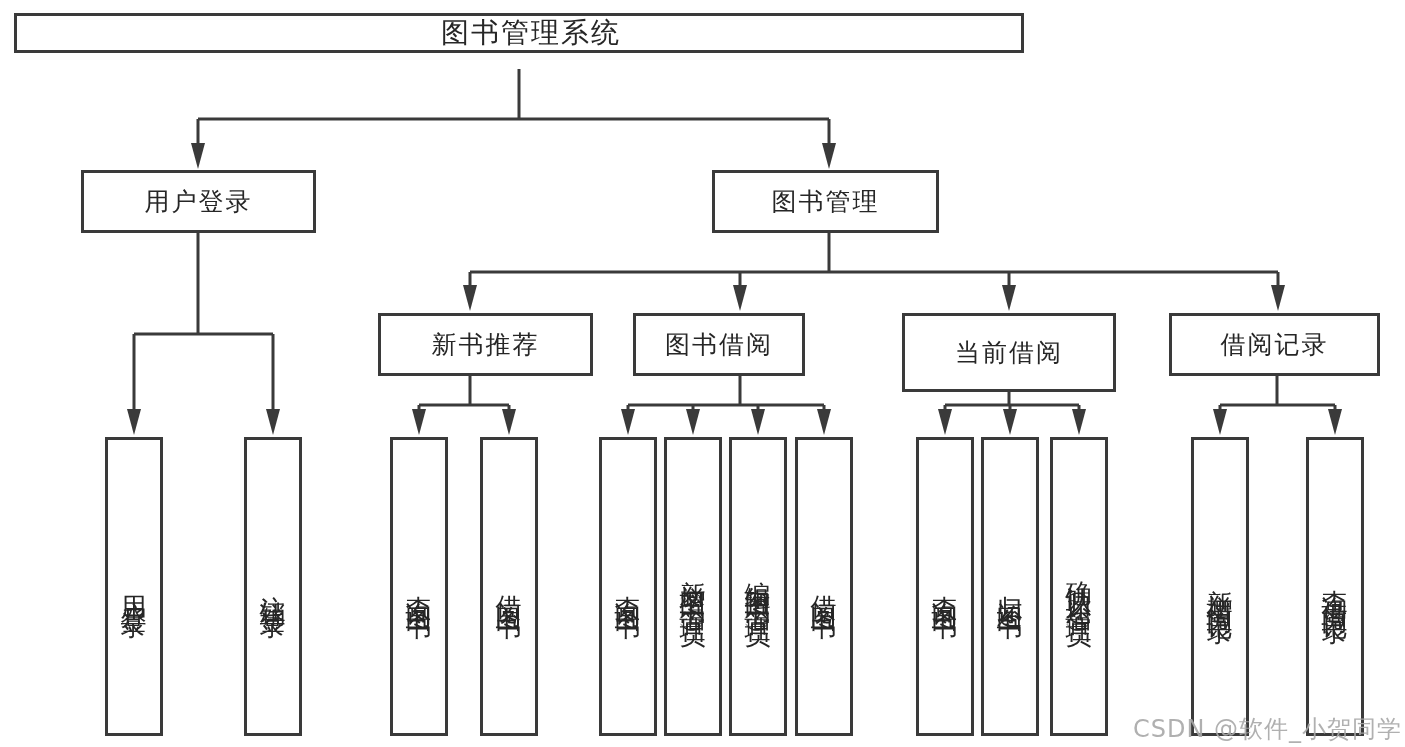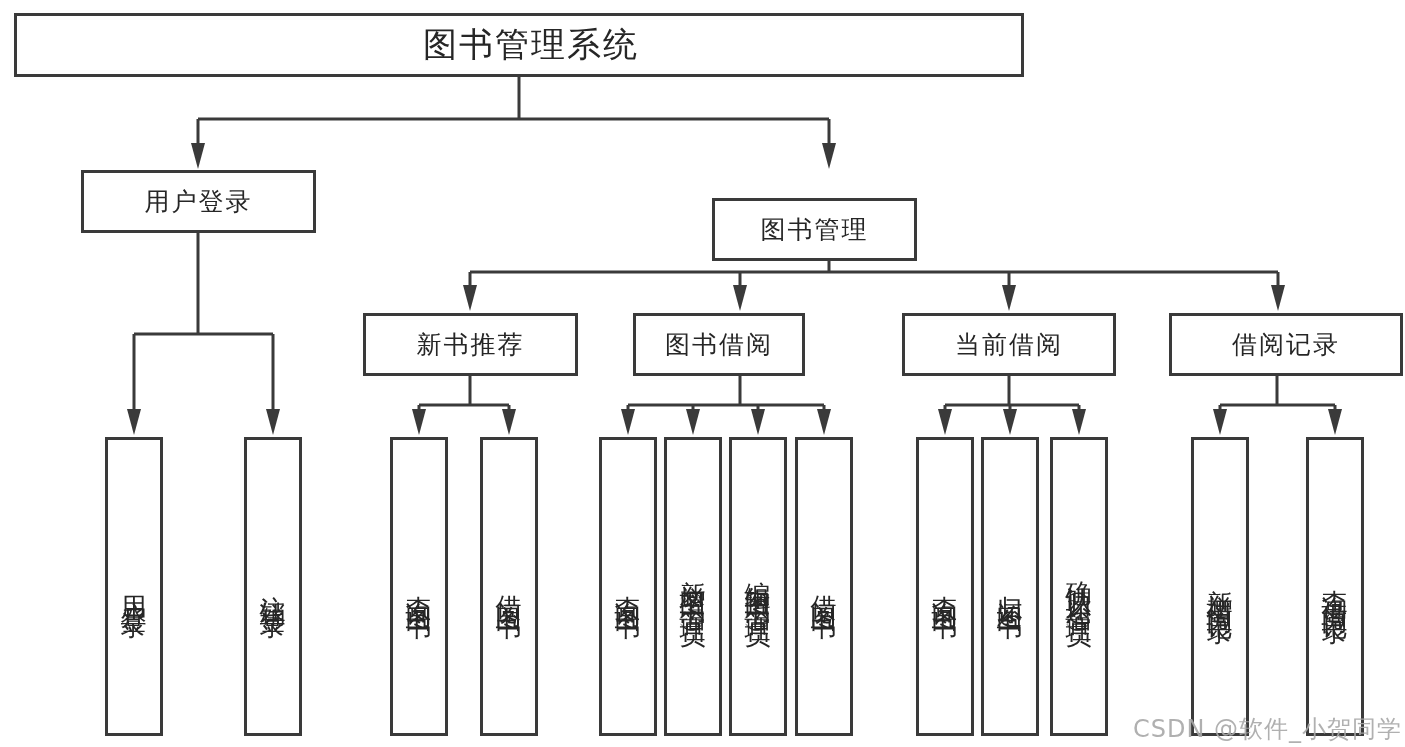--- a/index.html
+++ b/index.html
@@ -31,29 +31,29 @@
   }
   .h{font-size:25px;letter-spacing:2px;white-space:nowrap;}
   .v{
     writing-mode:vertical-rl;
     font-size:26px;
     letter-spacing:6px;
     line-height:1;
   }
   .leaf{top:437px;width:58px;height:299px;}
   
-  .n-system{left:14px;top:13px;width:1010px;height:64px;font-size:34px;padding-left:24px;}
+  .n-system{left:14px;top:13px;width:1010px;height:40px;font-size:28px;padding-left:24px;}
   
   .n-user-login{left:81px;top:170px;width:235px;height:63px;}
-  .n-book-mgmt{left:712px;top:170px;width:205px;height:63px;margin-top:28px;}
+  .n-book-mgmt{left:712px;top:170px;width:227px;height:63px;}
   
-  .n-new-book{left:363px;top:313px;width:215px;height:63px;}
+  .n-new-book{left:378px;top:313px;width:215px;height:63px;}
   .n-book-borrow{left:633px;top:313px;width:172px;height:63px;}
-  .n-current-borrow{left:902px;top:313px;width:214px;height:63px;}
-  .n-borrow-record{left:1169px;top:313px;width:234px;height:63px;}
+  .n-current-borrow{left:902px;top:313px;width:214px;height:79px;}
+  .n-borrow-record{left:1169px;top:313px;width:211px;height:63px;}
   
   .n-lf-user-login{left:105px;}
   .n-lf-logout{left:244px;}
   .n-lf-query1{left:390px;}
   .n-lf-borrow1{left:480px;}
   .n-lf-query2{left:599px;}
   .n-lf-add-book{left:664px;}
   .n-lf-edit-book{left:729px;}
   .n-lf-borrow2{left:795px;}
   .n-lf-query3{left:916px;}

